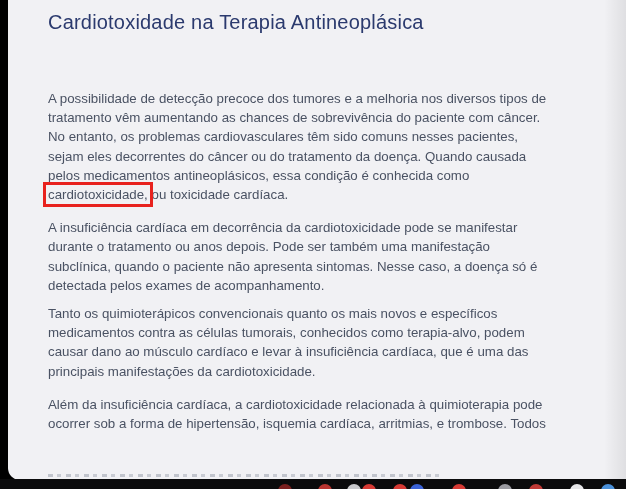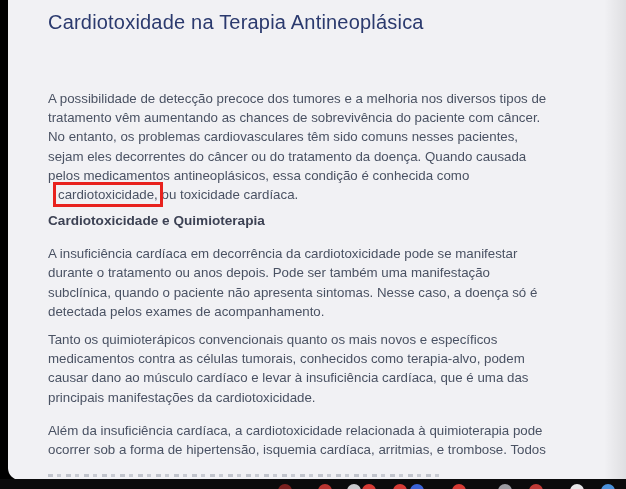--- a/index.html
+++ b/index.html
@@ -63,21 +63,20 @@
     font-weight: 700;
     line-height: 19px;
   }
   .para { margin-top: 9px; }
   .para-2 { margin-top: 9px; }
   .para-3 { margin-top: 14px; }
   .para-4 { margin-top: 14px; }
   .highlight-box {
     outline: 3px solid var(--highlight-color);
     outline-offset: 2px;
-    margin-left: 10px;
   }
   .clipped-line {
     position: absolute;
     left: 40px;
     top: 474px;
     width: 392px;
     height: 3px;
     background: repeating-linear-gradient(90deg,
       #9aa0ac 0px, #9aa0ac 5px,
       rgba(0,0,0,0) 5px, rgba(0,0,0,0) 9px,
@@ -106,21 +105,20 @@
 </head>
 <body>
 
 <div class="window">
   <div class="content">
 
     <h1 class="page-title">Cardiotoxidade na Terapia Antineoplásica</h1>
 
     <p class="body-text para-intro"><span>A possibilidade de detecção precoce dos tumores e a melhoria nos diversos tipos de tratamento vêm aumentando as chances de sobrevivência do paciente com câncer. No entanto, os problemas cardiovasculares têm sido comuns nesses pacientes, sejam eles decorrentes do câncer ou do tratamento da doença. Quando causada pelos medicamentos antineoplásicos, essa condição é conhecida como </span><span class="highlight-box">cardiotoxicidade,</span><span> ou toxicidade cardíaca.</span></p>
 
-    <h2 class="body-text section-heading">Cardiotoxicidade e Quimioterapia</h2>
 
     <p class="body-text para para-3">A insuficiência cardíaca em decorrência da cardiotoxicidade pode se manifestar durante o tratamento ou anos depois. Pode ser também uma manifestação subclínica, quando o paciente não apresenta sintomas. Nesse caso, a doença só é detectada pelos exames de acompanhamento.</p>
 
     <p class="body-text para para-2">Tanto os quimioterápicos convencionais quanto os mais novos e específicos medicamentos contra as células tumorais, conhecidos como terapia-alvo, podem causar dano ao músculo cardíaco e levar à insuficiência cardíaca, que é uma das principais manifestações da cardiotoxicidade.</p>
 
     <p class="body-text para para-4">Além da insuficiência cardíaca, a cardiotoxicidade relacionada à quimioterapia pode ocorrer sob a forma de hipertensão, isquemia cardíaca, arritmias, e trombose. Todos</p>
 
     <div class="clipped-line"></div>
   </div>
   <div class="right-shade"></div>

